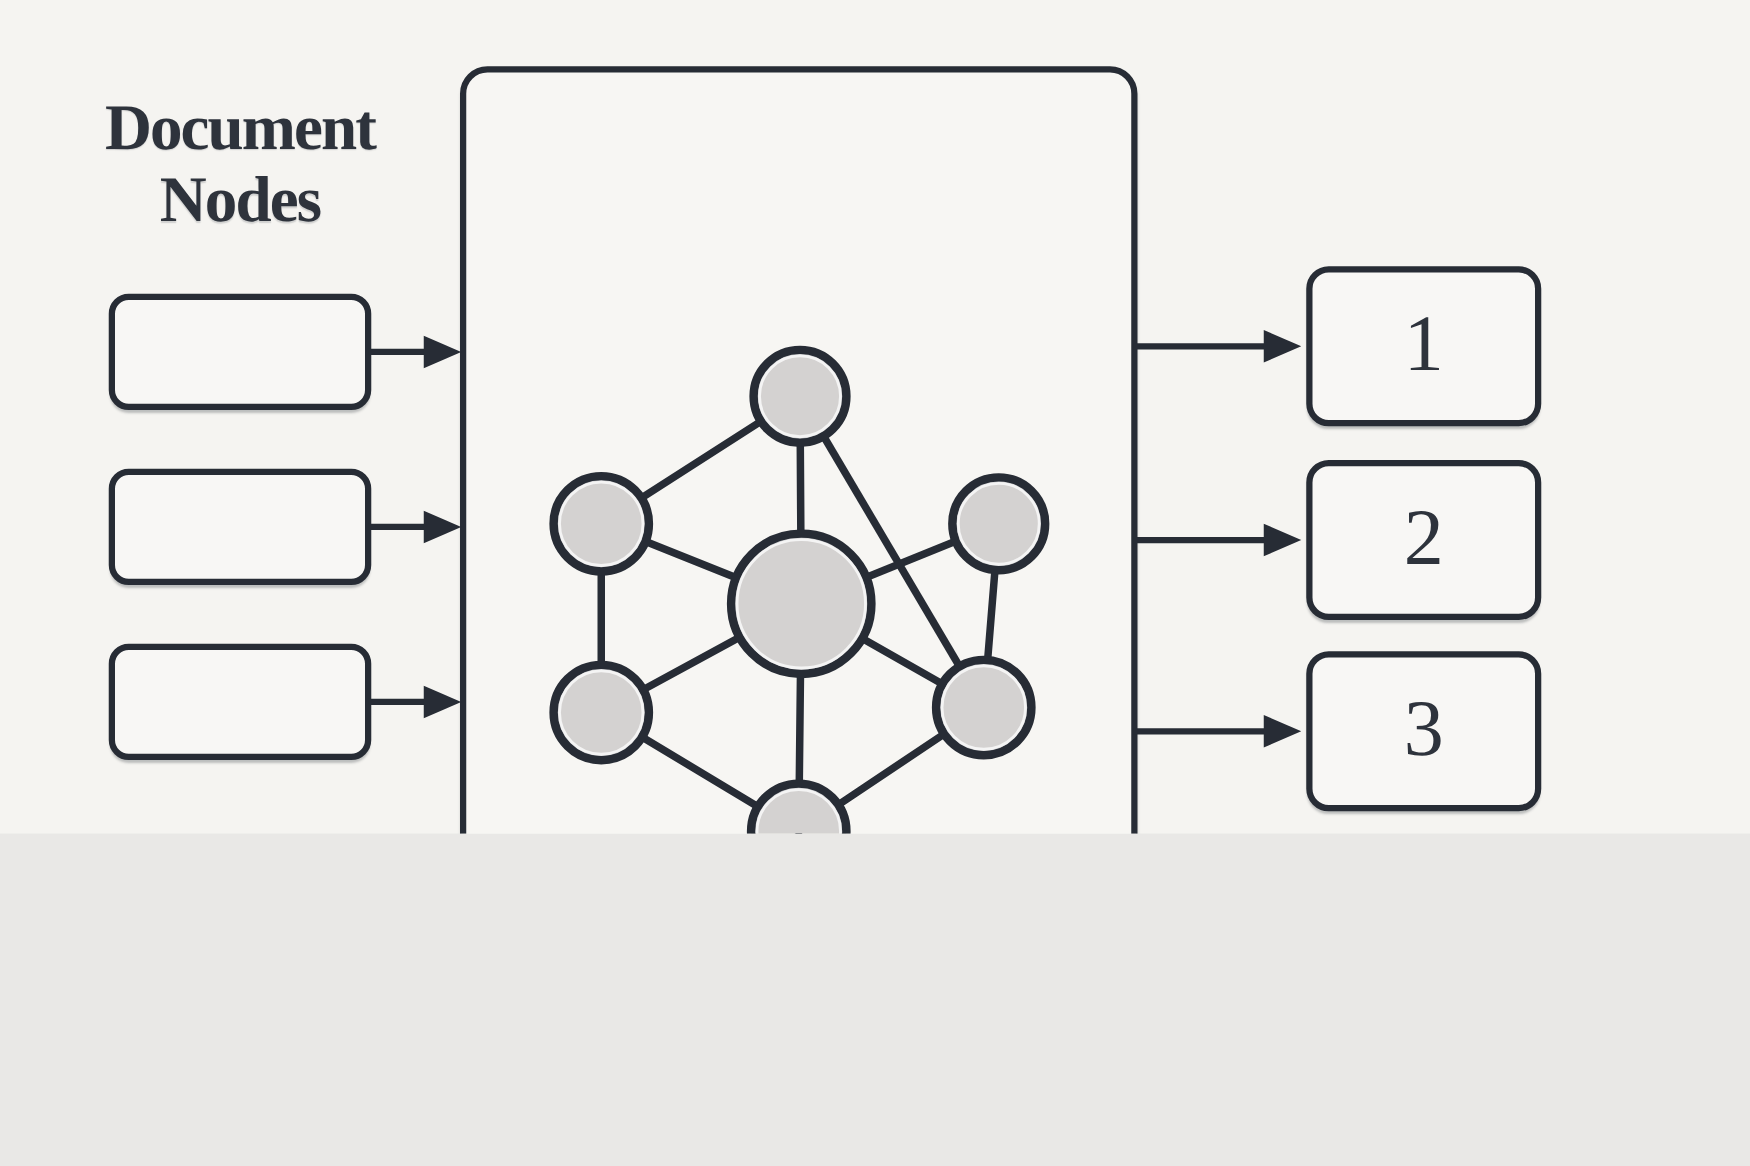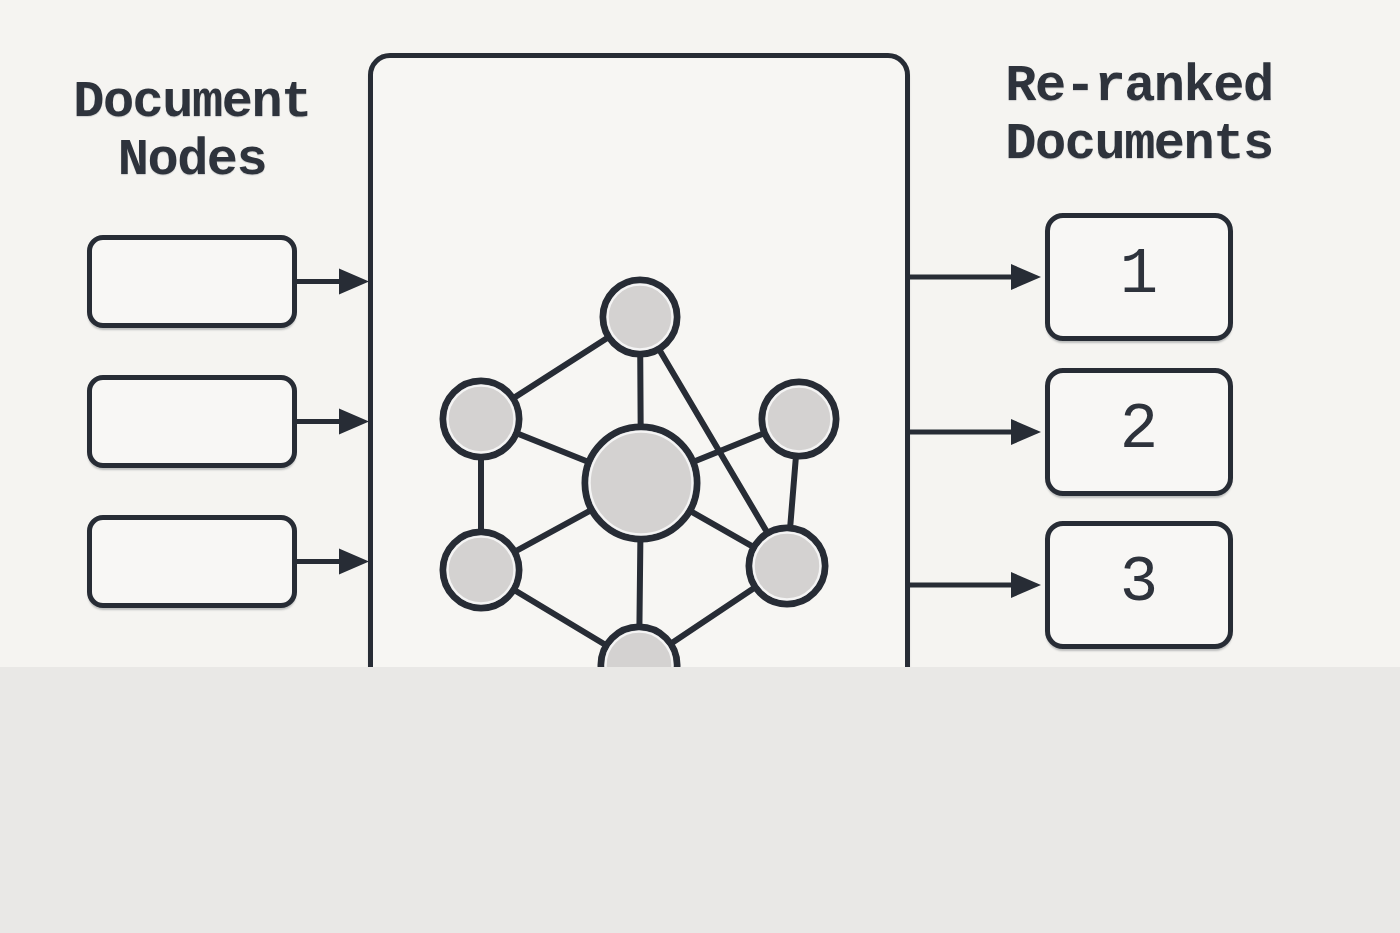--- a/index.html
+++ b/index.html
@@ -6,21 +6,21 @@
     margin: 0;
     padding: 0;
     background: #e9e8e6;
   }
   .canvas {
     position: relative;
     width: 1400px;
     height: 667px;
     background: #f5f4f1;
     overflow: hidden;
-    font-family: Liberation Mono, monospace;
+    font-family: Liberation Serif, serif;
   }
   .col-title {
     position: absolute;
     text-align: center;
     font-weight: 700;
     font-size: 52px;
     line-height: 1.12;
     letter-spacing: -1.5px;
     color: #2e333c;
     white-space: pre-line;
@@ -99,22 +99,20 @@
 <body>
 
 <div class="canvas">
 
   <div class="col-title left-title">Document
 Nodes</div>
 
   <div class="col-title gnn-title">Graph Neural
 Network</div>
 
-  <div class="col-title right-title">Re-ranked
-Documents</div>
 
   <div class="doc-box doc-box-1" id="doc-1"></div>
   <div class="doc-box doc-box-2" id="doc-2"></div>
   <div class="doc-box doc-box-3" id="doc-3"></div>
   <div class="doc-box doc-box-4" id="doc-4"></div>
 
   <div class="gnn-box" id="gnn"></div>
 
   <div class="rank-box rank-box-1" id="rank-1">
     <span class="rank-num">1</span>

